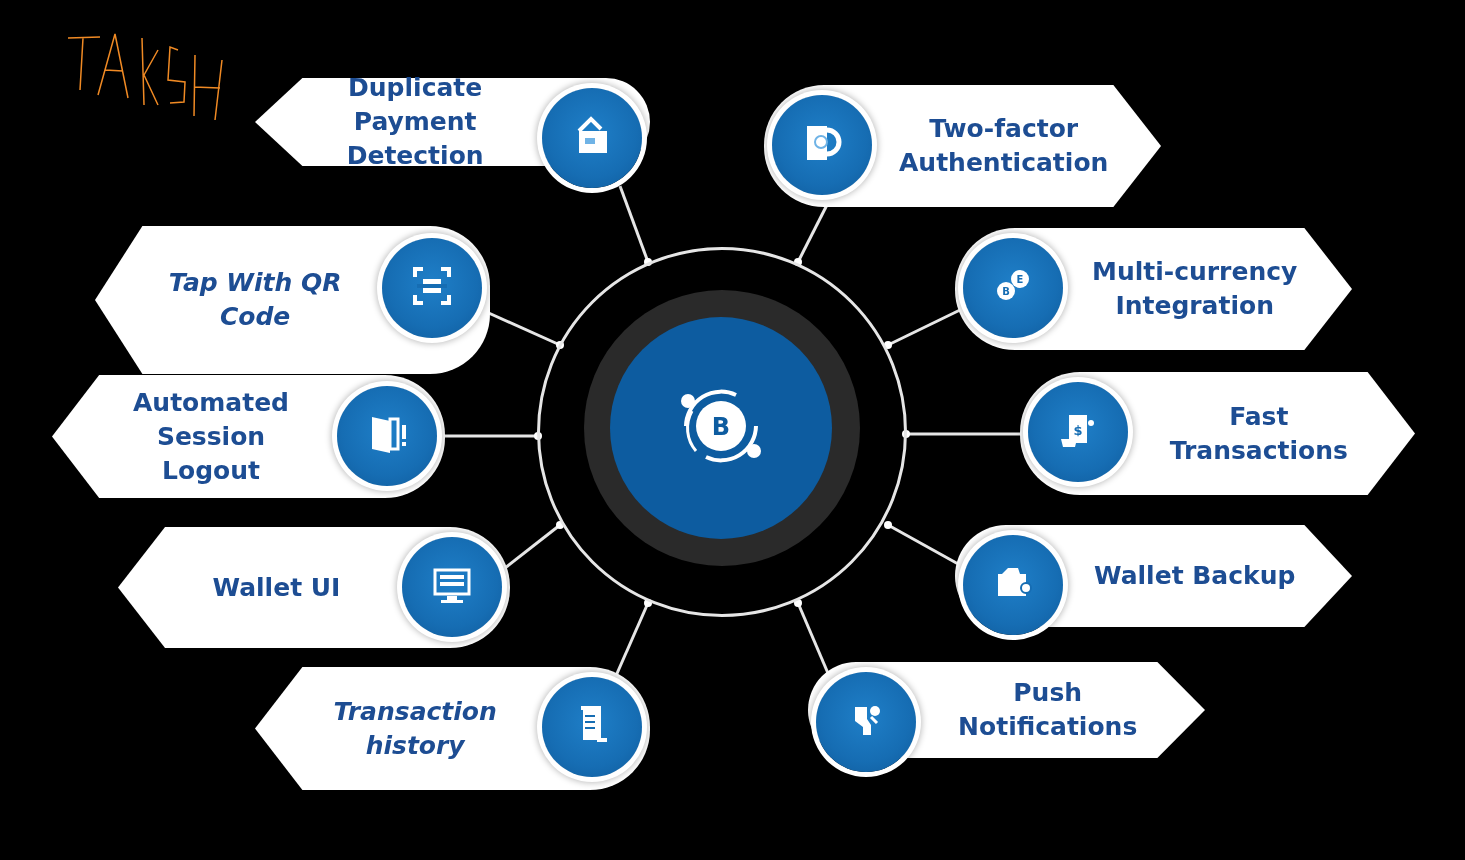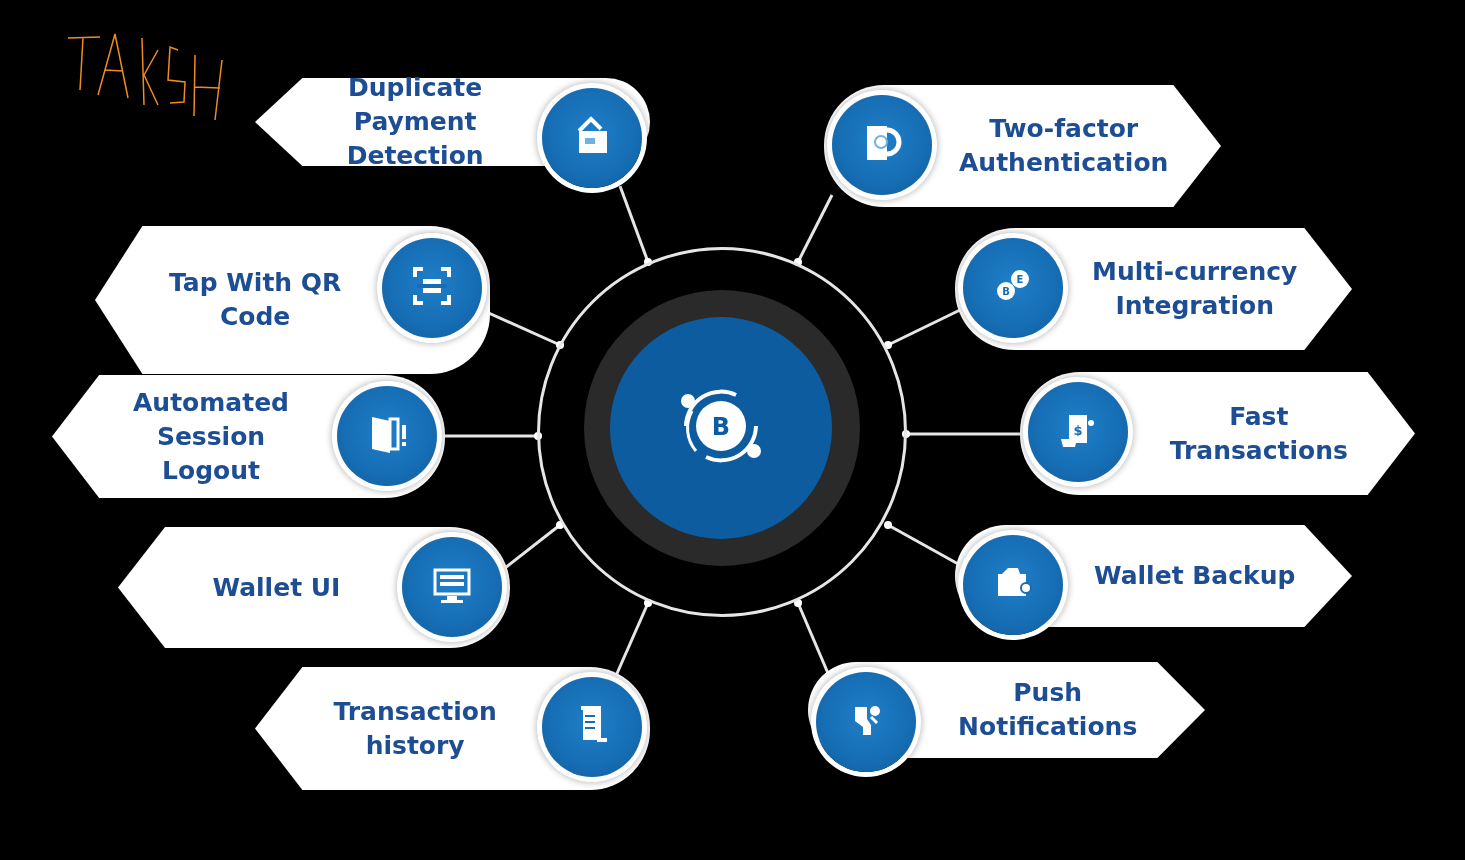--- a/index.html
+++ b/index.html
@@ -90,21 +90,21 @@
     <span class="icon">
       <svg viewBox="0 0 50 50">
           <path d="M12 20 L24 8 L34 18" stroke="#fff" stroke-width="4" fill="none"></path>
           <rect x="12" y="20" width="28" height="22" fill="#fff"></rect>
           <rect x="18" y="27" width="10" height="6" fill="#6fb3e6"></rect>
         </svg>
     </span>
   </div>
 </div>
 
-<div class="card left" style="left:95px; top:226px; width:395px; height:148px;">
+<div class="card left" style="left:95px; top:226px; width:395px; height:148px;font-style:italic;">
   <div class="shape"></div>
   <div class="label">Tap With QR Code</div>
   <div class="circle" style="top:12px;">
     <span class="icon">
       <svg viewBox="0 0 50 50" stroke="#fff" stroke-width="4" fill="none">
           <path d="M8 16 V8 H16 M34 8 H42 V16 M42 34 V42 H34 M16 42 H8 V34"></path>
           <rect x="16" y="18" width="18" height="14" fill="#fff" stroke="none"></rect>
           <line x1="10" y1="25" x2="40" y2="25" stroke="#166db3"></line>
         </svg>
     </span>
@@ -137,33 +137,33 @@
           <rect x="13" y="22" width="24" height="4" fill="#fff"></rect>
           <rect x="20" y="36" width="10" height="4" fill="#fff"></rect>
           <rect x="14" y="40" width="22" height="3" fill="#fff"></rect>
         </svg>
     </span>
   </div>
 </div>
 
 <div class="card left" style="left:255px; top:667px; width:395px; height:123px;">
   <div class="shape"></div>
-  <div class="label" style="max-width:200px;margin:auto;">Transaction history</div>
+  <div class="label" style="max-width:200px;margin:auto;font-style:italic;">Transaction history</div>
   <div class="circle">
     <span class="icon">
       <svg viewBox="0 0 50 50">
           <path d="M14 8 H32 V40 H40" stroke="#fff" stroke-width="4" fill="none"></path>
           <rect x="16" y="10" width="14" height="30" fill="#fff"></rect>
           <path d="M18 16 H28 M18 22 H28 M18 28 H28" stroke="#166db3" stroke-width="2"></path>
         </svg>
     </span>
   </div>
 </div>
 
-<div class="card right" style="left:824px; top:85px; width:397px; height:122px;">
+<div class="card right" style="left:764px; top:85px; width:397px; height:122px;">
   <div class="shape"></div>
   <div class="circle">
     <span class="icon">
       <svg viewBox="0 0 50 50">
           <rect x="10" y="8" width="20" height="34" fill="#fff"></rect>
           <path d="M30 12 A12 12 0 0 1 30 36" stroke="#fff" stroke-width="5" fill="none"></path>
           <circle cx="24" cy="24" r="6" fill="none" stroke="#6fb3e6" stroke-width="2"></circle>
         </svg>
     </span>
   </div>

